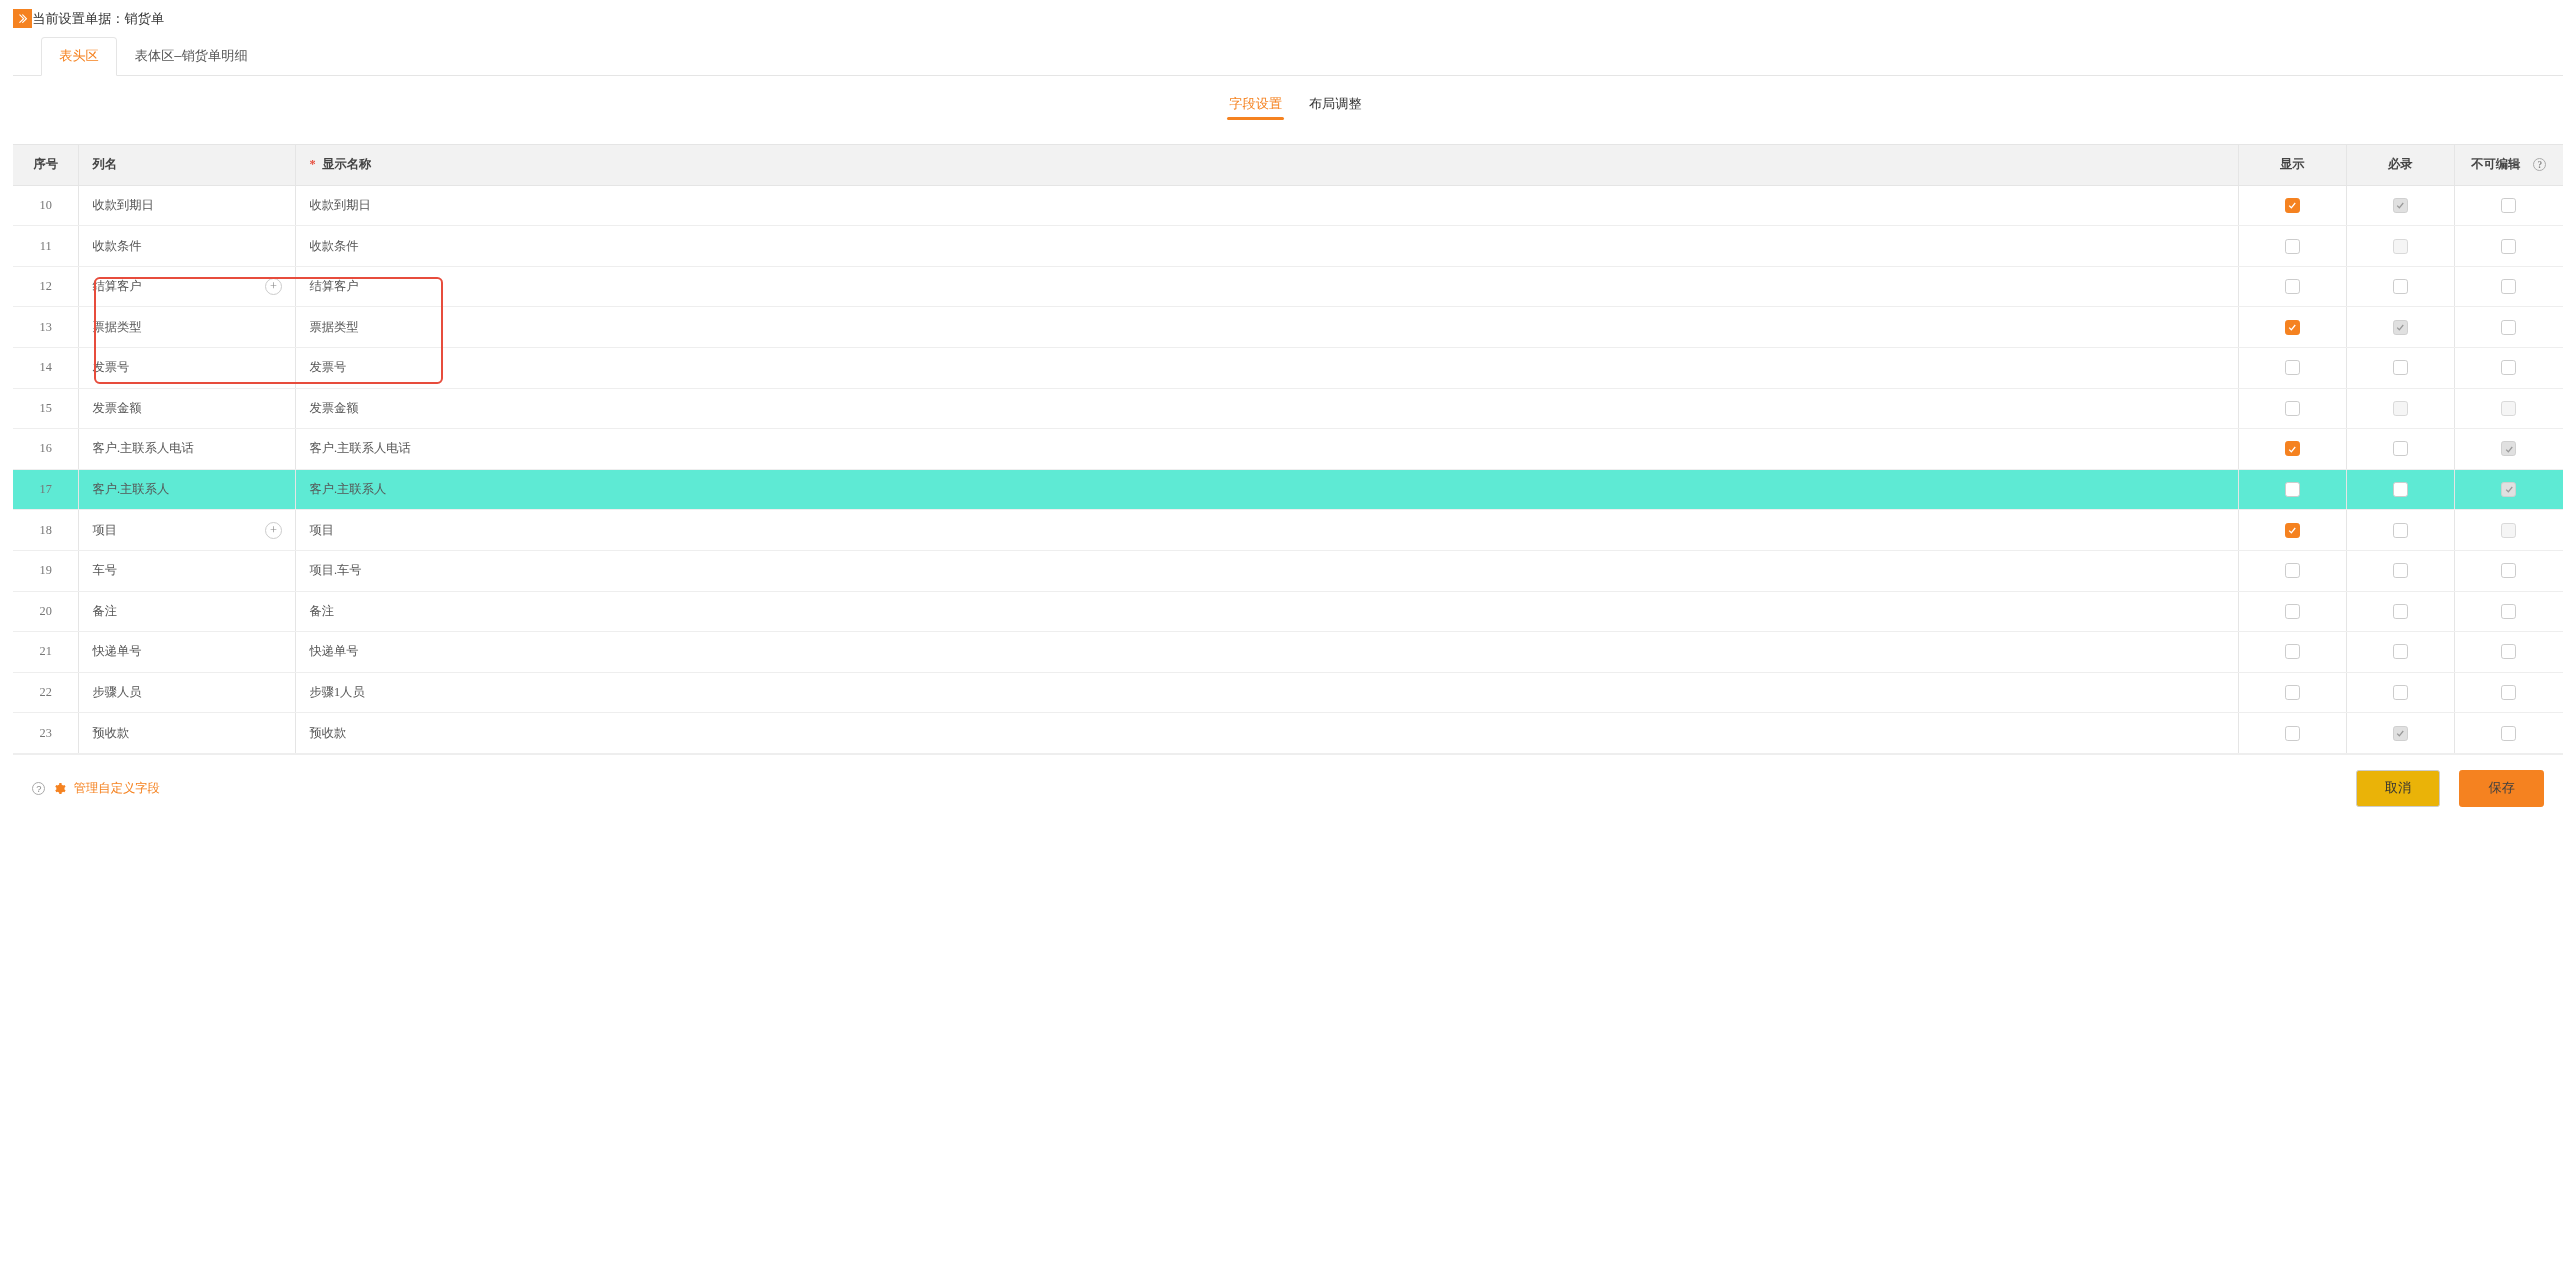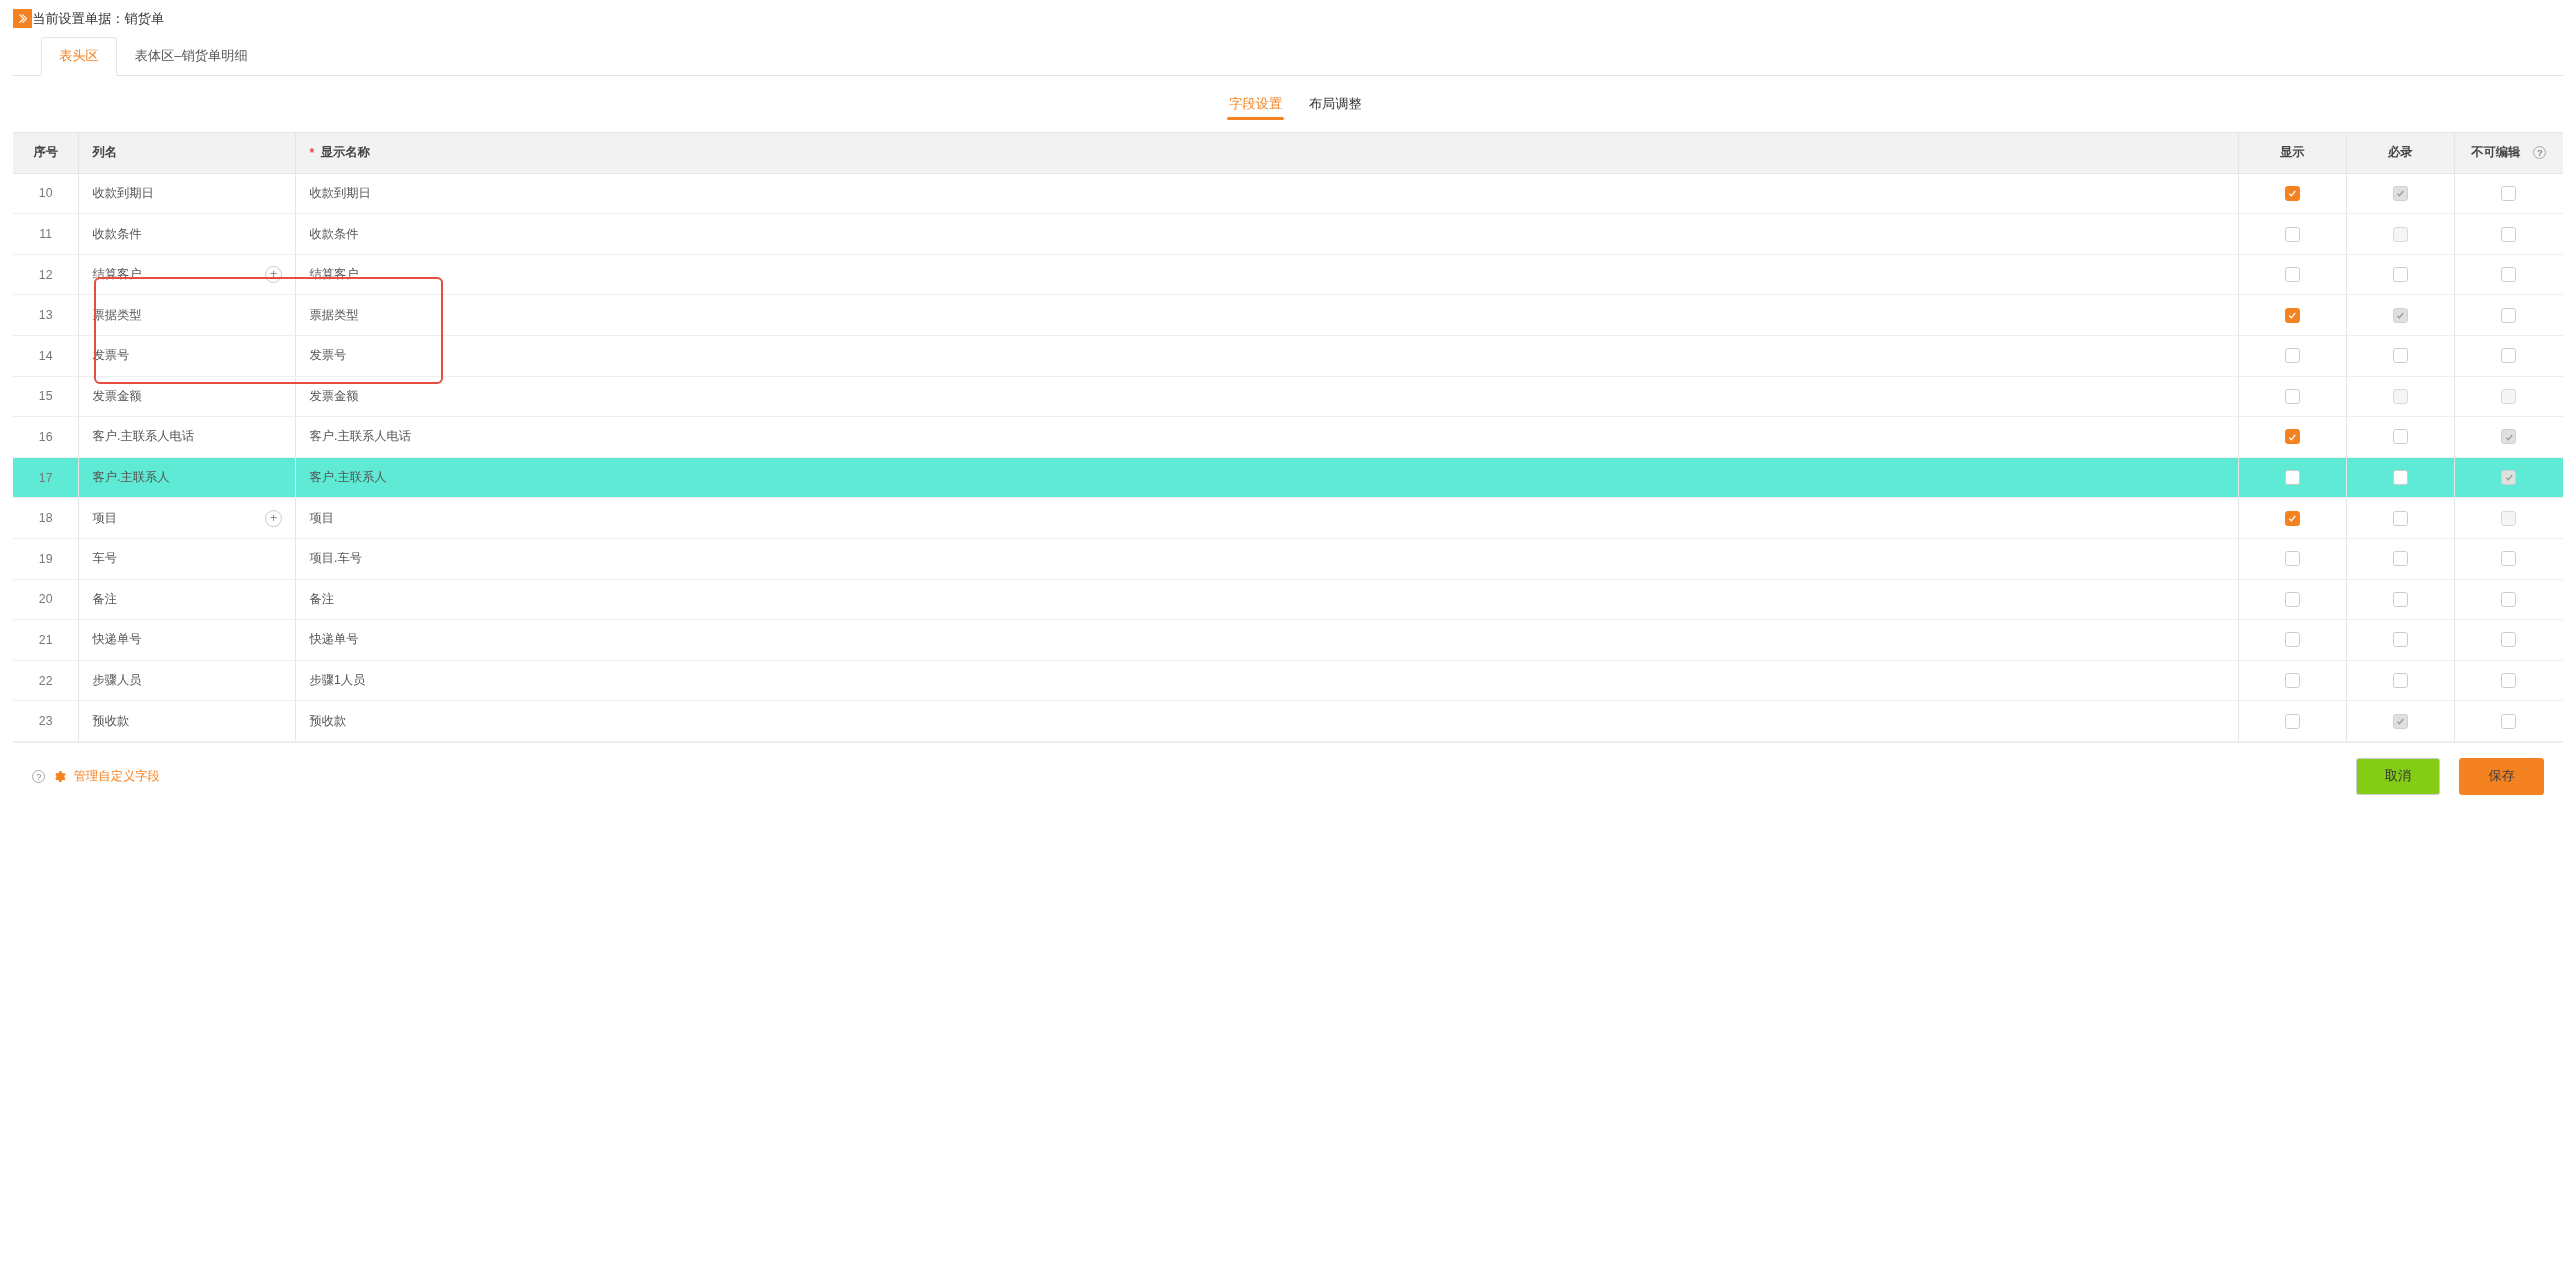--- a/index.html
+++ b/index.html
@@ -80,22 +80,23 @@
 }
 .sub-tab.active::after {
   content: "";
   position: absolute;
   left: 0; right: 0; bottom: 1.9px;
   height: 2.8px;
   background: #f58220;
   border-radius: 1.9px;
 }
 .table-wrap {
-  margin-top: 10px;
+  margin-top: 22px;
   border-top: 0.9px solid #e5e5e5;
+  font-family: Liberation Serif, serif;
 }
 .thead {
   display: flex;
   background: #f2f2f2;
   font-weight: 600;
   color: #444;
   font-size: 12.3px;
   border-bottom: 0.9px solid #e5e5e5;
 }
 .tcell {
@@ -217,21 +218,21 @@
   margin-left: auto;
   display: flex;
   gap: 11.3px;
 }
 .btn {
   padding: 8.5px 28px;
   border-radius: 2.8px;
   font-size: 13.2px;
   cursor: pointer;
   border: 0.9px solid #ccc;
-  background: #84cc16;
+  background: #eab308;
   color: #333;
 }
 .btn.primary {
   background: #f58220;
   border-color: #f58220;
   color: #404040;
   margin-left: 8px;
 }
 </style>
 </head>

